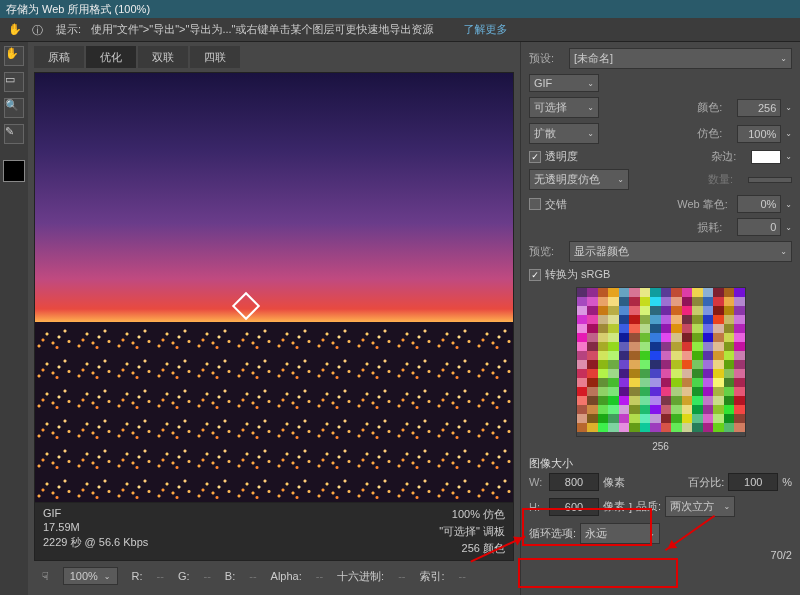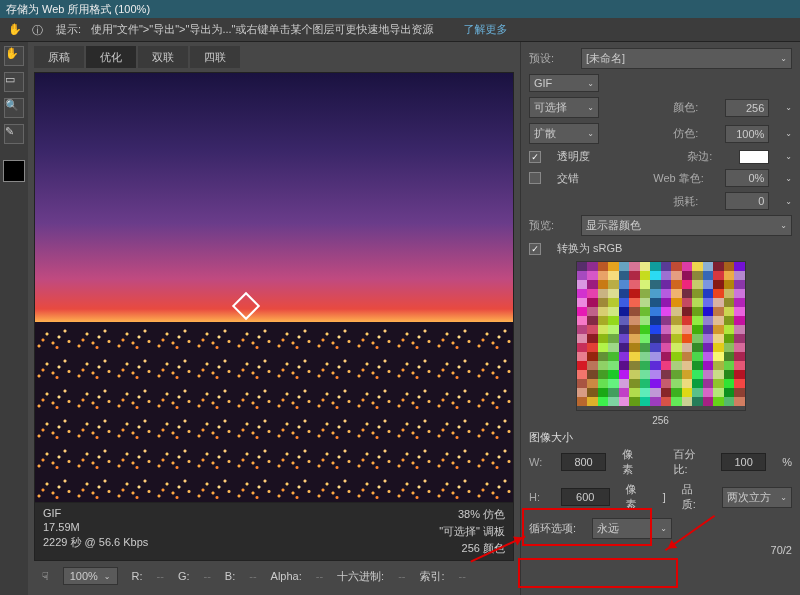--- a/index.html
+++ b/index.html
@@ -20,21 +20,21 @@
 .sky{position:absolute;inset:0;background:linear-gradient(180deg,#1a1240 0%,#3a2668 18%,#6a3c8a 35%,#c04a80 48%,#e84a40 55%,#ffb050 58%,#1a1420 62%,#0d0a18 100%)}
 .city{position:absolute;left:0;right:0;top:58%;bottom:0;background:radial-gradient(circle at 30% 40%,#ffcc66 1px,transparent 2px),radial-gradient(circle at 60% 50%,#ffdd88 1px,transparent 2px),radial-gradient(circle at 45% 70%,#ffaa44 1px,transparent 2px),radial-gradient(circle at 20% 60%,#ff9933 1px,transparent 2px),radial-gradient(circle at 75% 30%,#ffcc77 1px,transparent 2px),radial-gradient(circle at 85% 65%,#ffbb55 1px,transparent 2px),radial-gradient(circle at 10% 80%,#ffaa44 1px,transparent 2px),radial-gradient(circle at 55% 85%,#ff8833 1px,transparent 2px),#1a1020;background-size:40px 30px}
 .cursor{position:absolute;left:42%;top:52%;width:20px;height:20px;border:2px solid #fff;transform:rotate(45deg)}
 .meta{background:#2a2a2a;padding:4px 8px;border:1px solid #222;border-top:none;font-size:10px;display:flex;justify-content:space-between}
 .meta .mcol{display:flex;flex-direction:column;gap:2px}
 .bottombar{display:flex;align-items:center;gap:14px;padding:6px 8px;background:#474747;font-size:10px}
 .btn{background:#5a5a5a;border:1px solid #333;padding:3px 10px;cursor:pointer}
 .dd{background:#5a5a5a;border:1px solid #333;padding:2px 6px;display:inline-flex;align-items:center;gap:4px;cursor:pointer}
 .dd::after{content:"⌄";font-size:8px;margin-left:2px}
 .right{width:280px;background:#474747;padding:6px 8px;overflow:hidden;border-left:1px solid #333}
-.row{display:flex;align-items:center;gap:16px;margin-bottom:5px}
+.row{display:flex;align-items:center;gap:4px;margin-bottom:5px}
 .lbl{min-width:36px;color:#aaa}
 .sel{background:#5a5a5a;border:1px solid #333;padding:2px 4px;flex:1;display:flex;justify-content:space-between;align-items:center;cursor:pointer}
 .sel::after{content:"⌄";font-size:8px}
 .num{background:#5a5a5a;border:1px solid #333;padding:2px 4px;width:44px;text-align:right}
 .chk{width:12px;height:12px;border:1px solid #888;background:#5a5a5a;display:inline-block;cursor:pointer}
 .chk.on::after{content:"✓";font-size:9px;color:#fff;display:block;line-height:10px;text-align:center}
 .sect{color:#ddd;margin:4px 0 2px}
 .palette{width:170px;height:150px;border:1px solid #333;display:grid;grid-template-columns:repeat(16,1fr);grid-auto-rows:9px;margin:4px auto}
 .palette div{border:0}
 .palmeta{text-align:center;font-size:10px;margin-top:2px}
@@ -79,21 +79,21 @@
       <div class="city"></div>
       <div class="cursor"></div>
     </div>
     <div class="meta">
       <div class="mcol">
         <span>GIF</span>
         <span>17.59M</span>
         <span>2229 秒 @ 56.6 Kbps</span>
       </div>
       <div class="mcol" style="text-align:right">
-        <span>38% 仿色</span>
+        <span>100% 仿色</span>
         <span>"可选择" 调板</span>
         <span>256 颜色</span>
       </div>
     </div>
     <div class="bottombar">
       <span>☟</span>
       <span class="dd">100%</span>
       <span>R:</span>
         <span class="dimmed">--</span>
       <span>G:</span>
@@ -131,20 +131,26 @@
       <span class="num">100%</span>
         <span style="font-size:8px">⌄</span>
     </div>
     <div class="row">
       <span class="chk on"></span>
       <span>透明度</span>
       <span style="flex:1"></span>
       <span class="lbl">杂边:</span>
       <span class="matte"></span>
         <span style="font-size:8px">⌄</span>
+    </div>
+    <div class="row">
+      <span class="sel" style="width:100px;flex:none">无透明度仿色</span>
+      <span style="flex:1"></span>
+      <span class="lbl dimmed">数量:</span>
+      <span class="num dimmed"></span>
     </div>
     <div class="row">
       <span class="chk"></span>
       <span>交错</span>
       <span style="flex:1"></span>
       <span class="lbl" style="min-width:56px">Web 靠色:</span>
       <span class="num">0%</span>
         <span style="font-size:8px">⌄</span>
     </div>
     <div class="row">

